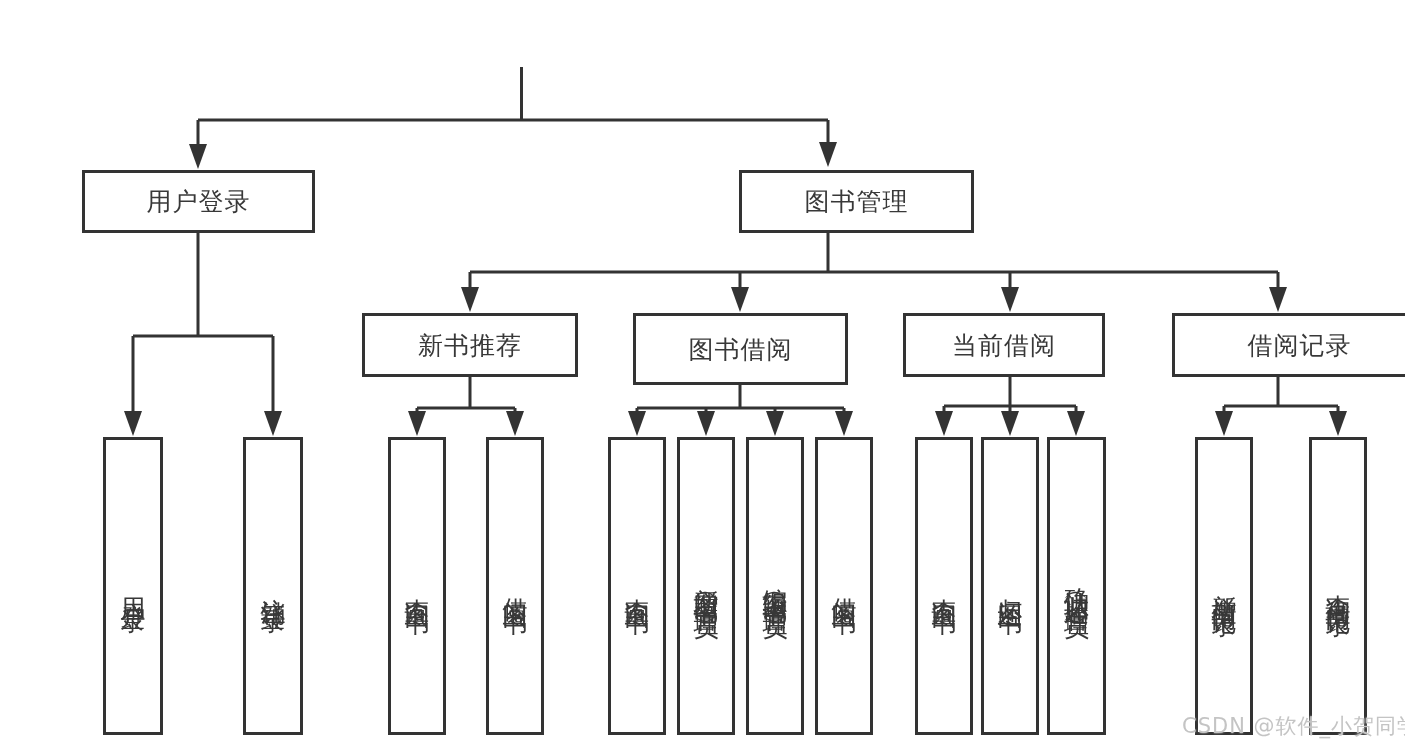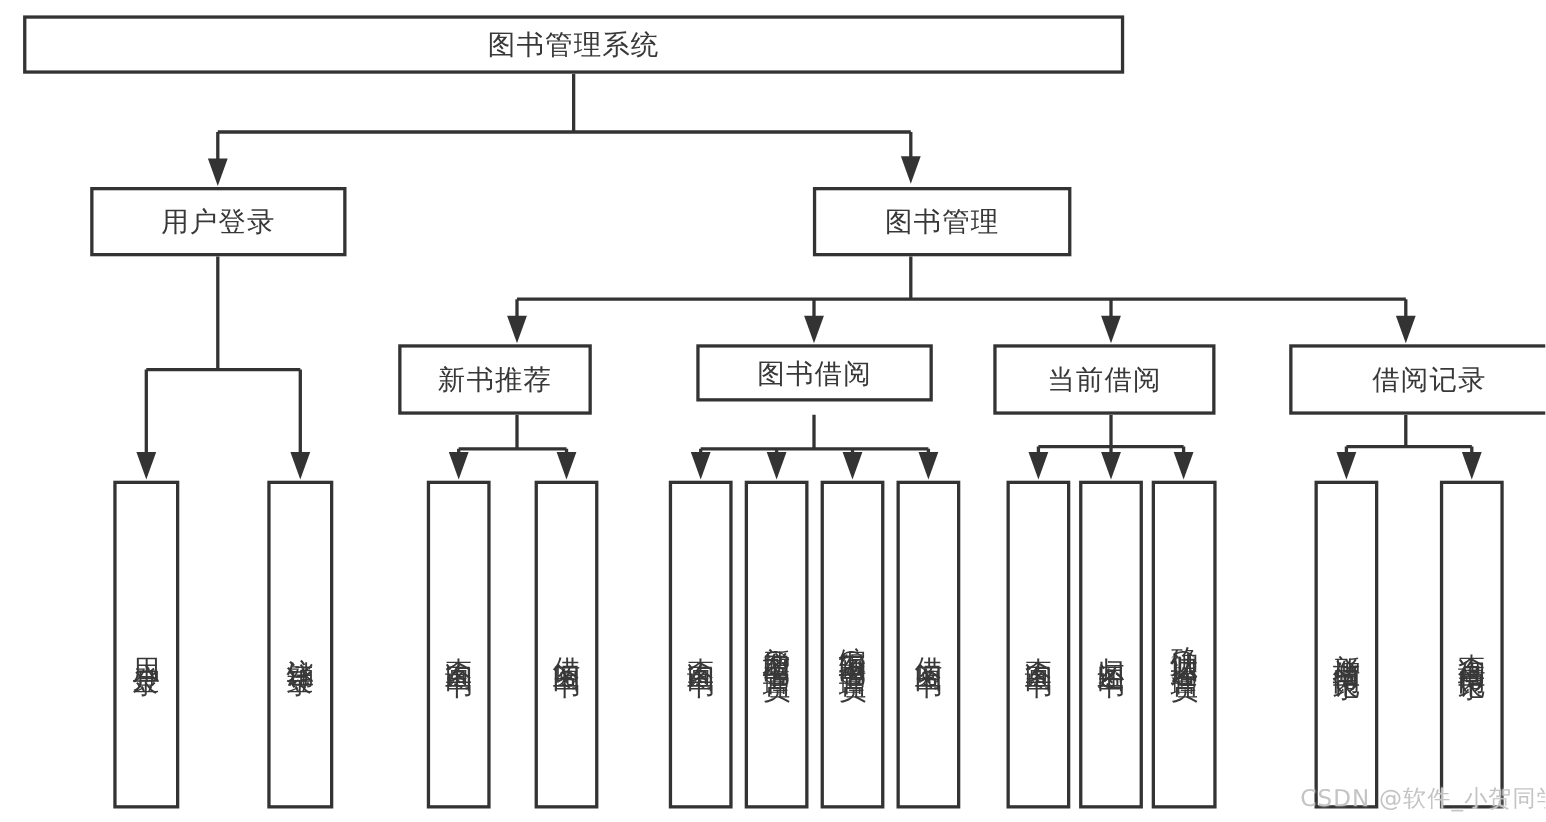--- a/index.html
+++ b/index.html
@@ -103,27 +103,26 @@
       <polygon points="775,436 766,411 784,411"></polygon>
       <polygon points="844,436 835,411 853,411"></polygon>
       <polygon points="944,436 935,411 953,411"></polygon>
       <polygon points="1010,436 1001,411 1019,411"></polygon>
       <polygon points="1076,436 1067,411 1085,411"></polygon>
       <polygon points="1224,436 1215,411 1233,411"></polygon>
       <polygon points="1338,436 1329,411 1347,411"></polygon>
     </g>
   </svg>
 
-  <div class="node" style="left:21px; top:14px; width:1001px; height:53px;">图书管理系统</div>
 
   <div class="node" style="left:82px; top:170px; width:233px; height:63px;">用户登录</div>
   <div class="node" style="left:711px; top:170px; width:235px; height:63px;margin-left:28px;">图书管理</div>
 
-  <div class="node" style="left:362px; top:313px; width:176px; height:64px;">新书推荐</div>
-  <div class="node" style="left:633px; top:313px; width:215px; height:52px;">图书借阅</div>
+  <div class="node" style="left:362px; top:313px; width:216px; height:64px;">新书推荐</div>
+  <div class="node" style="left:633px; top:313px; width:215px; height:72px;">图书借阅</div>
   <div class="node" style="left:903px; top:313px; width:202px; height:64px;">当前借阅</div>
   <div class="node" style="left:1172px; top:313px; width:255px; height:64px;">借阅记录</div>
 
   <div class="leaf" style="left:103px; top:437px; width:60px; height:298px;">用户登录</div>
   <div class="leaf" style="left:243px; top:437px; width:60px; height:298px;">注销登录</div>
 
   <div class="leaf" style="left:388px; top:437px; width:58px; height:298px;">查询图书</div>
   <div class="leaf" style="left:486px; top:437px; width:58px; height:298px;">借阅图书</div>
 
   <div class="leaf" style="left:608px; top:437px; width:58px; height:298px;">查询图书</div>

